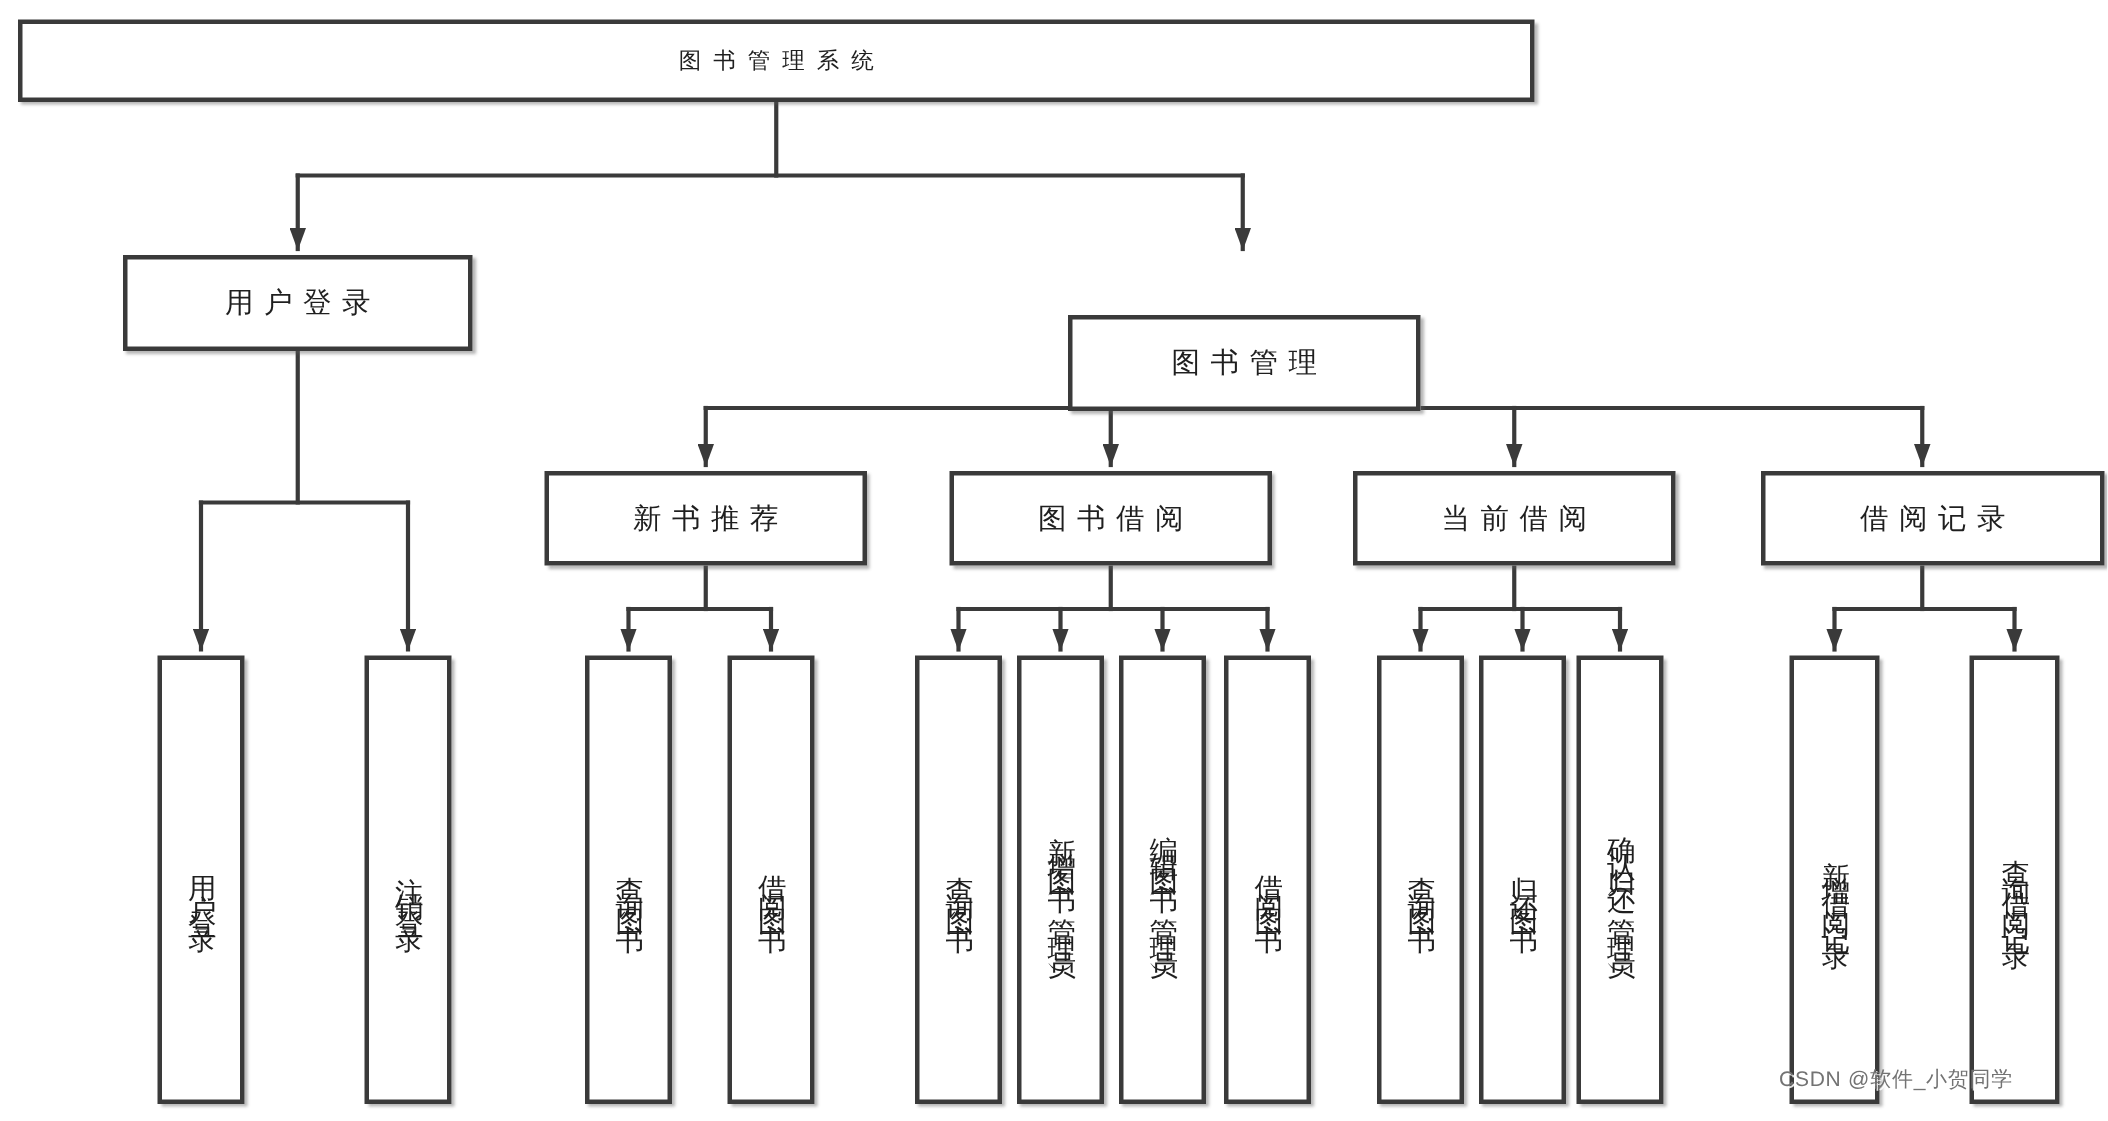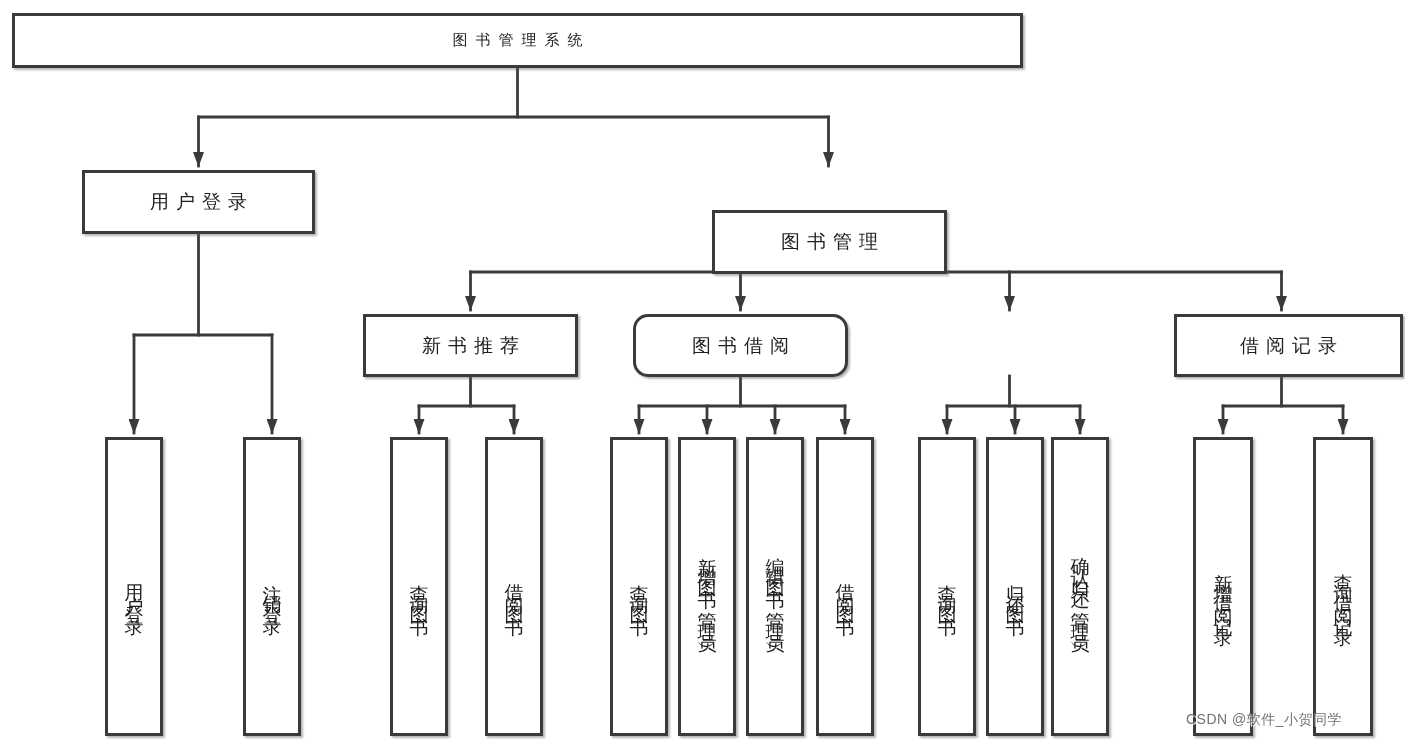--- a/index.html
+++ b/index.html
@@ -147,22 +147,25 @@
   <div class="node" style="left:82px; top:170px; width:233px; height:64px;">
     <span class="hlabel">用户登录</span>
   </div>
   <div class="node" style="left:712px; top:170px; width:235px; height:64px;margin-top:40px;">
     <span class="hlabel">图书管理</span>
   </div>
 
   <div class="node" style="left:363px; top:314px; width:215px; height:63px;text-align:right;">
     <span class="hlabel">新书推荐</span>
   </div>
-  <div class="node" style="left:633px; top:314px; width:215px; height:63px;border-radius:15px;">
+  <div class="node" style="left:633px; top:314px; width:215px; height:63px;">
     <span class="hlabel">图书借阅</span>
+  </div>
+  <div class="node" style="left:902px; top:314px; width:215px; height:63px;">
+    <span class="hlabel">当前借阅</span>
   </div>
   <div class="node" style="left:1174px; top:314px; width:229px; height:63px;">
     <span class="hlabel">借阅记录</span>
   </div>
 
   <div class="node leaf" style="left:105px; top:437px; width:58px; height:299px;">
     <span class="vlabel">用户登录</span>
   </div>
   <div class="node leaf" style="left:243px; top:437px; width:58px; height:299px;">
     <span class="vlabel">注销登录</span>

